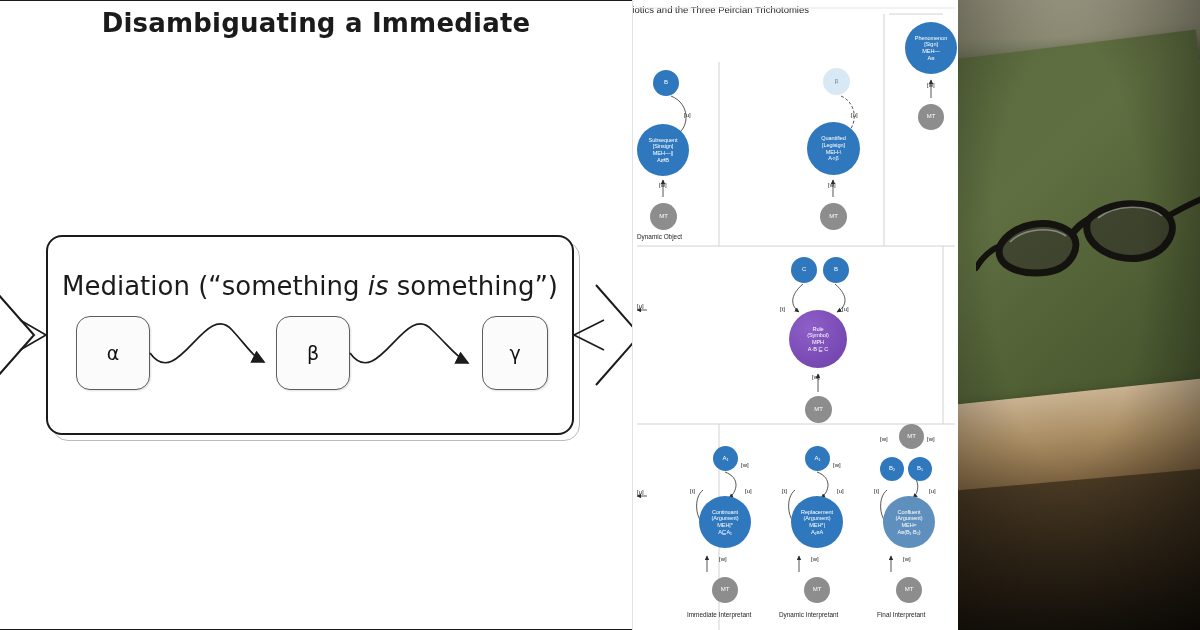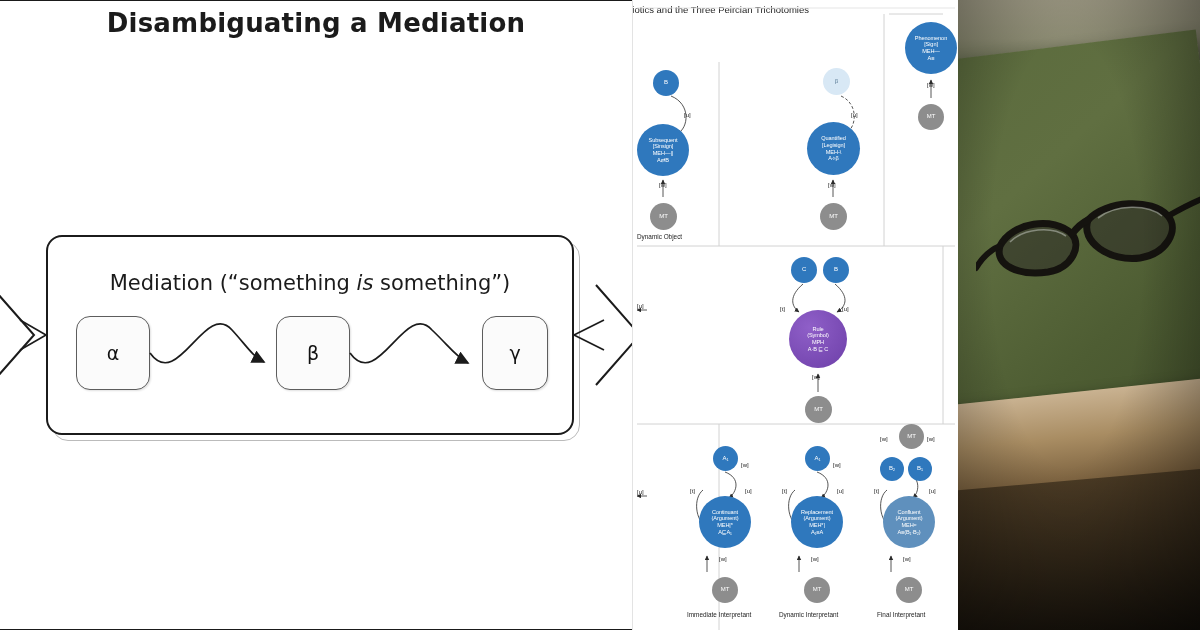--- a/index.html
+++ b/index.html
@@ -57,21 +57,21 @@
     z-index: 0;
   }
   .mediation-box.main { z-index: 2; }
 
   .mediation-label {
     position: absolute;
     top: 271px;
     left: 46px;
     width: 528px;
     text-align: center;
-    font-size: 21px;
+    font-size: 26px;
     color: #1b1b1b;
     z-index: 3;
     font-family: "DejaVu Sans", sans-serif;
   }
   .mediation-label i { font-style: italic; }
 
   .node {
     position: absolute;
     width: 74px;
     height: 74px;
@@ -197,21 +197,21 @@
 </style>
 </head>
 <body>
 
 <div class="stage">
 
   <div class="panel-left">
     <div class="frame-line frame-top"></div>
     <div class="frame-line frame-bottom"></div>
 
-    <div class="left-title">Disambiguating a Mediation</div>
+    <div class="left-title">Disambiguating a Immediate</div>
 
     <svg class="svg-layer" width="632" height="630">
 
       <path d="M -10 285 L 34 335 L -10 385" fill="none" stroke="#1b1b1b" stroke-width="2"></path>
 
       <path d="M 596 285 L 640 335 L 596 385" fill="none" stroke="#1b1b1b" stroke-width="2"></path>
 
       <path d="M 20 320 L 46 335" fill="none" stroke="#1b1b1b" stroke-width="1.6"></path>
       <path d="M 20 350 L 46 335" fill="none" stroke="#1b1b1b" stroke-width="1.6"></path>
       <path d="M 574 335 L 604 320" fill="none" stroke="#1b1b1b" stroke-width="1.6"></path>

